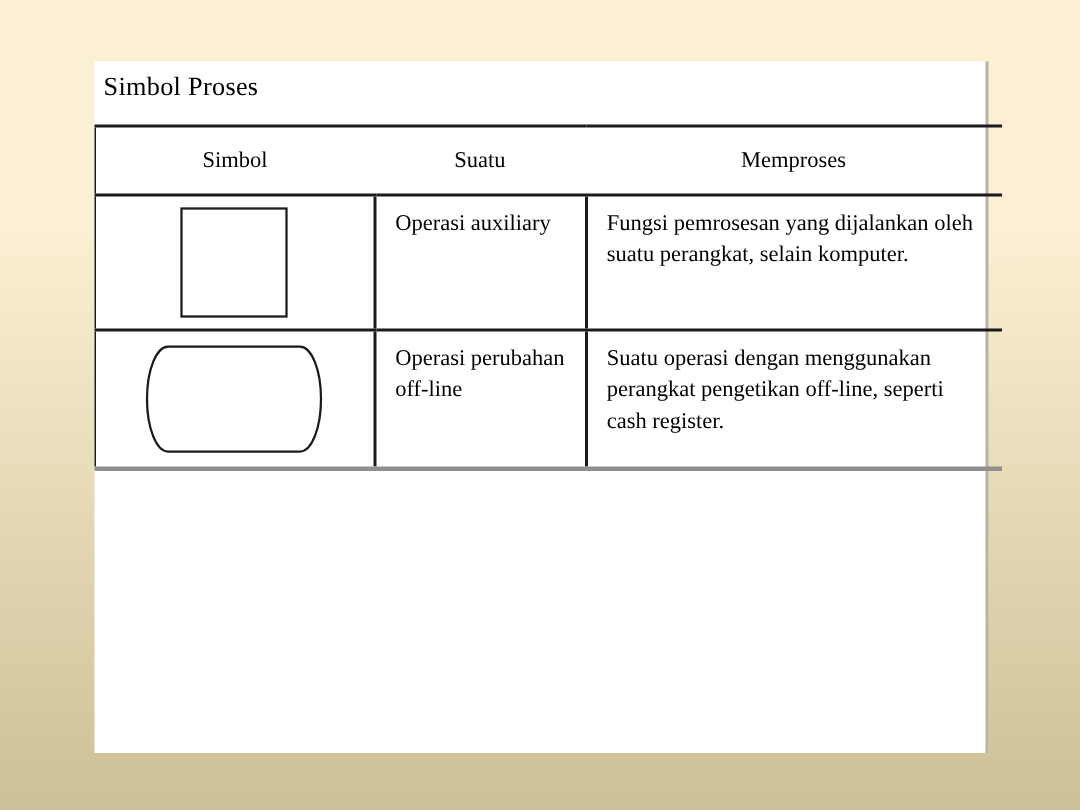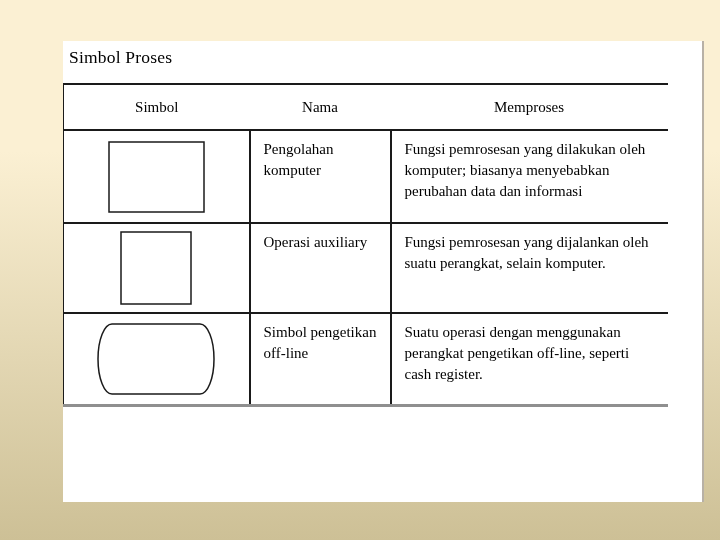--- a/index.html
+++ b/index.html
@@ -15,21 +15,21 @@
   body{
     font-family:"Liberation Serif","DejaVu Serif",serif;
     color:var(--text);
     background:linear-gradient(to bottom,var(--bg-top) 0%,var(--bg-top) 28%,var(--bg-bottom) 100%);
     position:relative;
     overflow:hidden;
   }
   .panel{
     position:absolute;
     left:63px; top:41px;
-    width:641px; height:461px;
+    width:596px; height:461px;
     background:var(--panel);
     border-right:2px solid rgba(125,113,92,0.55);
   }
   .title-bar{
     height:42px;
     padding:6px 0 0 6px;
   }
   .slide-title{
     font-size:17.5px;
     letter-spacing:0.2px;
@@ -83,47 +83,38 @@
 
   <table class="symbol-table">
     <colgroup>
         <col class="c1">
         <col class="c2">
         <col class="c3">
       </colgroup>
     <thead>
       <tr>
         <th>Simbol</th>
-        <th>Nama</th>
+        <th>Suatu</th>
         <th>Memproses</th>
       </tr>
     </thead>
     <tbody>
-      <tr class="row r1">
-        <td class="symbol-cell">
-          <svg class="sym" width="99" height="74" viewBox="0 0 99 74">
-            <rect x="2" y="2" width="95" height="70" fill="none" stroke="#1a1a1a" stroke-width="1.5"></rect>
-          </svg>
-        </td>
-        <td class="nama-cell">Pengolahan komputer</td>
-        <td class="ket-cell">Fungsi pemrosesan yang dilakukan oleh komputer; biasanya menyebabkan perubahan data dan informasi</td>
-      </tr>
       <tr class="row r3">
         <td class="symbol-cell">
           <svg class="sym" width="74" height="76" viewBox="0 0 74 76">
             <rect x="2" y="2" width="70" height="72" fill="none" stroke="#1a1a1a" stroke-width="1.5"></rect>
           </svg>
         </td>
         <td class="nama-cell">Operasi auxiliary</td>
         <td class="ket-cell">Fungsi pemrosesan yang dijalankan oleh suatu perangkat, selain komputer.</td>
       </tr>
       <tr class="row row-last r4">
         <td class="symbol-cell">
           <svg class="sym" width="120" height="74" viewBox="0 0 120 74">
             <rect x="2" y="2" width="116" height="70" rx="14" ry="35" fill="none" stroke="#1a1a1a" stroke-width="1.5"></rect>
           </svg>
         </td>
-        <td class="nama-cell">Simbol pengetikan off-line</td>
+        <td class="nama-cell">Operasi perubahan off-line</td>
         <td class="ket-cell">Suatu operasi dengan menggunakan perangkat pengetikan off-line, seperti cash register.</td>
       </tr>
     </tbody>
   </table>
 </div>
 
 </body></html>

